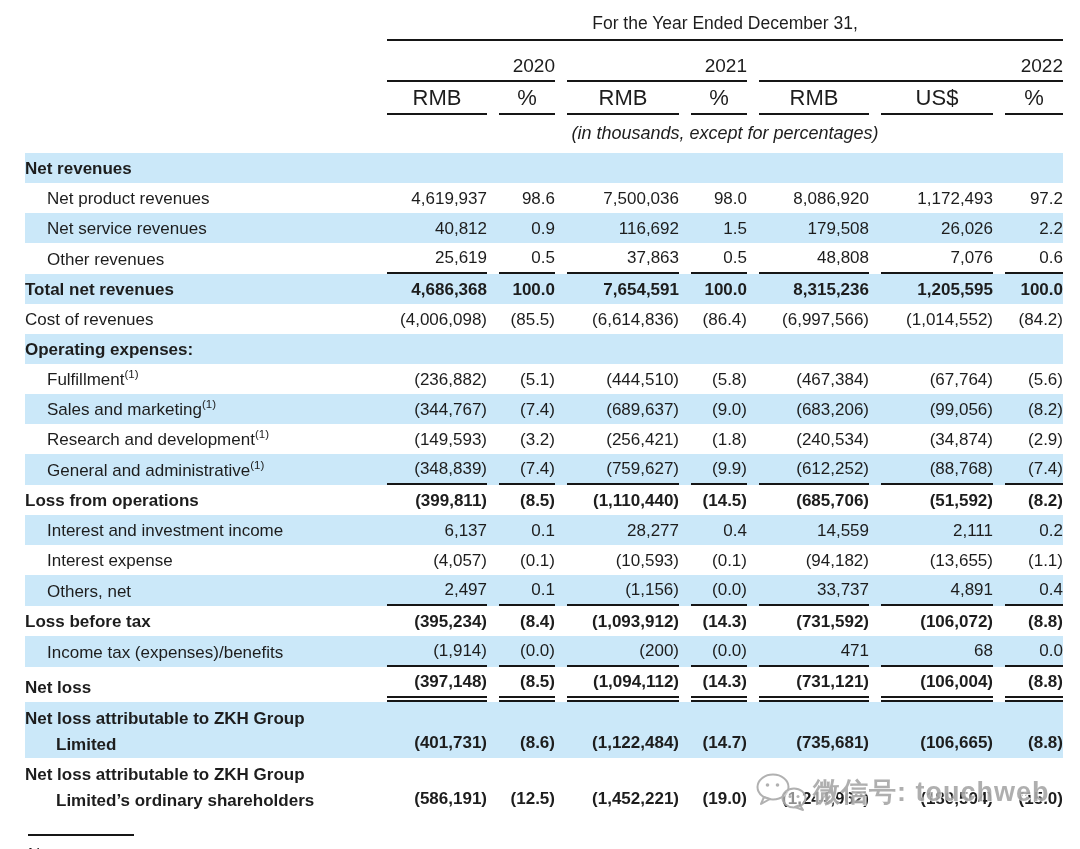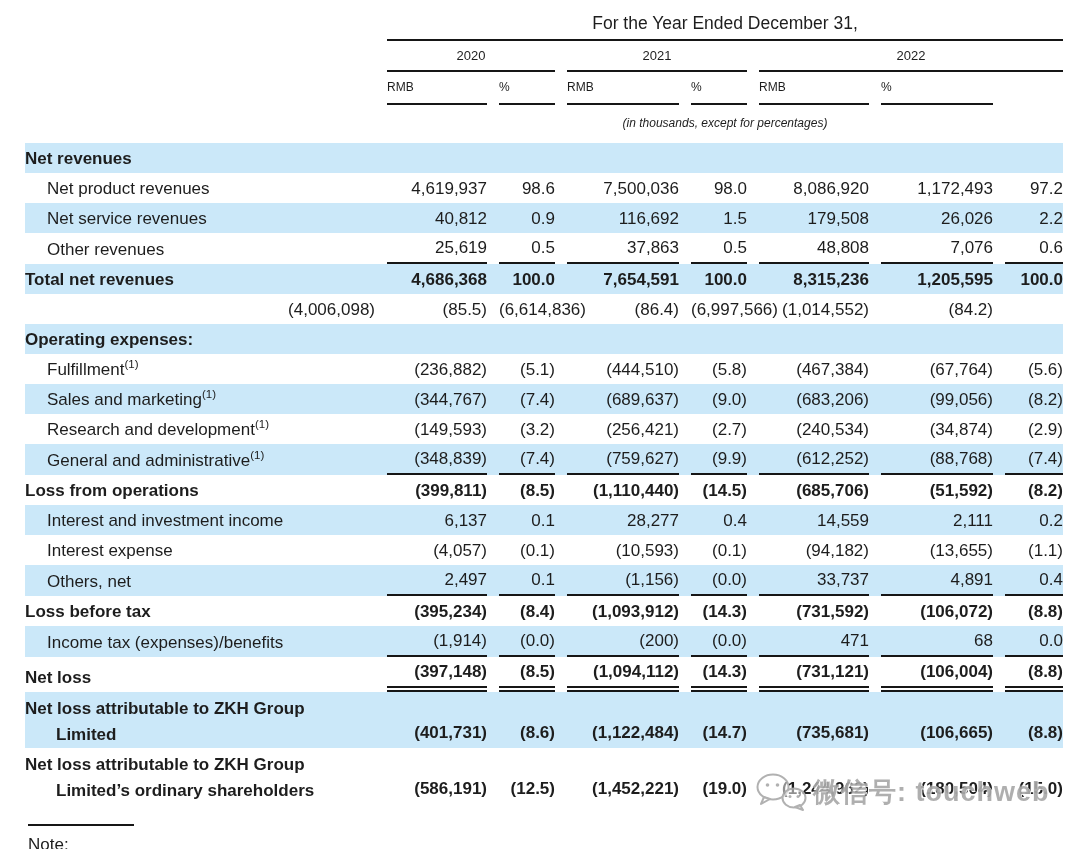--- a/index.html
+++ b/index.html
@@ -14,30 +14,30 @@
     grid-template-columns:350px 100px 56px 112px 56px 110px 112px 58px;
     column-gap:12px;
   }
   
   .hdr-title-cell{
     grid-column:2 / 9;text-align:center;font-size:17.5px;
     padding:10px 0 5px;border-bottom:2px solid var(--rule,#161616);
     line-height:22px;white-space:nowrap;
   }
   .ycell{
-    text-align:center;font-size:13px;line-height:22px;
-    padding:4px 0 3px;border-bottom:2px solid var(--rule,#161616);
+    text-align:right;font-size:19px;line-height:22px;
+    padding:4px 0 3px;border-bottom:2px solid var(--rule,#161616);margin-top:10px;
   }
   .ccell{
-    text-align:left;font-size:12px;line-height:21px;
+    text-align:center;font-size:22px;line-height:21px;
     padding:5px 0 5px;border-bottom:2px solid var(--rule,#161616);
   }
   .units{
     grid-column:2 / 9;text-align:center;font-style:italic;
-    font-size:12px;padding:8px 0 10px;line-height:20px;
+    font-size:18px;padding:8px 0 10px;line-height:20px;
   }
   
   .row{align-items:end;min-height:30px;font-size:17px;}
   .row.band{background:var(--band,#cbe8f9);}
   .row.bold{font-weight:700;}
   .label{line-height:29px;white-space:nowrap;}
   .label.ind{padding-left:22px;}
   .label sup{font-size:11.5px;vertical-align:super;line-height:0;}
   .l2{padding-left:31px;line-height:26px;}
   .num{text-align:right;line-height:29px;white-space:nowrap;}
@@ -75,20 +75,21 @@
         <div class="ycell" style="grid-column: 6 / span 3;">2022</div>
       </div>
 
     <div class="grid" id="hdr-cols">
         <div></div>
         <div class="ccell">RMB</div>
         <div class="ccell">%</div>
         <div class="ccell">RMB</div>
         <div class="ccell">%</div>
         <div class="ccell">RMB</div>
+        <div class="ccell">US$</div>
         <div class="ccell">%</div>
       </div>
 
     <div class="grid">
       <div></div>
       <div class="units">(in thousands, except for percentages)</div>
     </div>
 
     <div id="tbody">
         <div class="grid row band bold">
@@ -135,20 +136,21 @@
           <div class="label"><span>Total net revenues</span></div>
           <div class="num">4,686,368</div>
           <div class="num">100.0</div>
           <div class="num">7,654,591</div>
           <div class="num">100.0</div>
           <div class="num">8,315,236</div>
           <div class="num">1,205,595</div>
           <div class="num">100.0</div>
         </div>
         <div class="grid row">
+          <div class="label"><span>Cost of revenues</span></div>
           <div class="num">(4,006,098)</div>
           <div class="num">(85.5)</div>
           <div class="num">(6,614,836)</div>
           <div class="num">(86.4)</div>
           <div class="num">(6,997,566)</div>
           <div class="num">(1,014,552)</div>
           <div class="num">(84.2)</div>
         </div>
         <div class="grid row band bold">
           <div class="label"><span>Operating expenses:</span></div>
@@ -178,21 +180,21 @@
           <div class="num">(9.0)</div>
           <div class="num">(683,206)</div>
           <div class="num">(99,056)</div>
           <div class="num">(8.2)</div>
         </div>
         <div class="grid row">
           <div class="label ind"><span>Research and development</span><sup>(1)</sup></div>
           <div class="num">(149,593)</div>
           <div class="num">(3.2)</div>
           <div class="num">(256,421)</div>
-          <div class="num">(2.7)</div>
+          <div class="num">(1.8)</div>
           <div class="num">(240,534)</div>
           <div class="num">(34,874)</div>
           <div class="num">(2.9)</div>
         </div>
         <div class="grid row band rule-single">
           <div class="label ind"><span>General and administrative</span><sup>(1)</sup></div>
           <div class="num">(348,839)</div>
           <div class="num">(7.4)</div>
           <div class="num">(759,627)</div>
           <div class="num">(9.9)</div>

